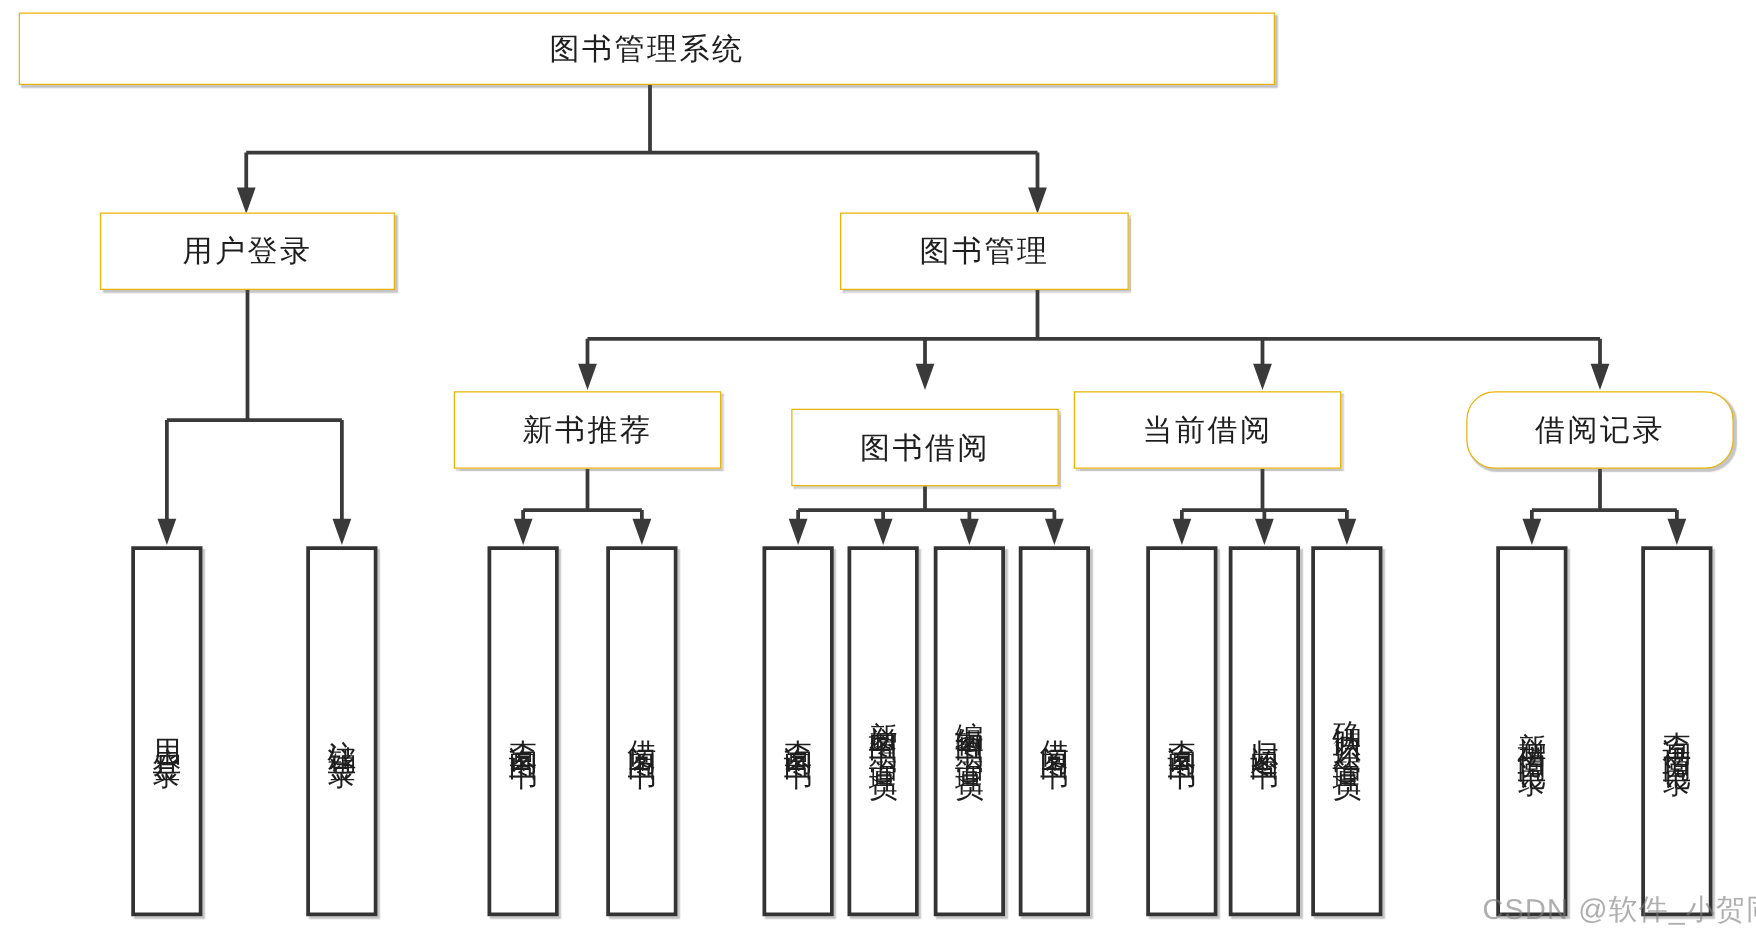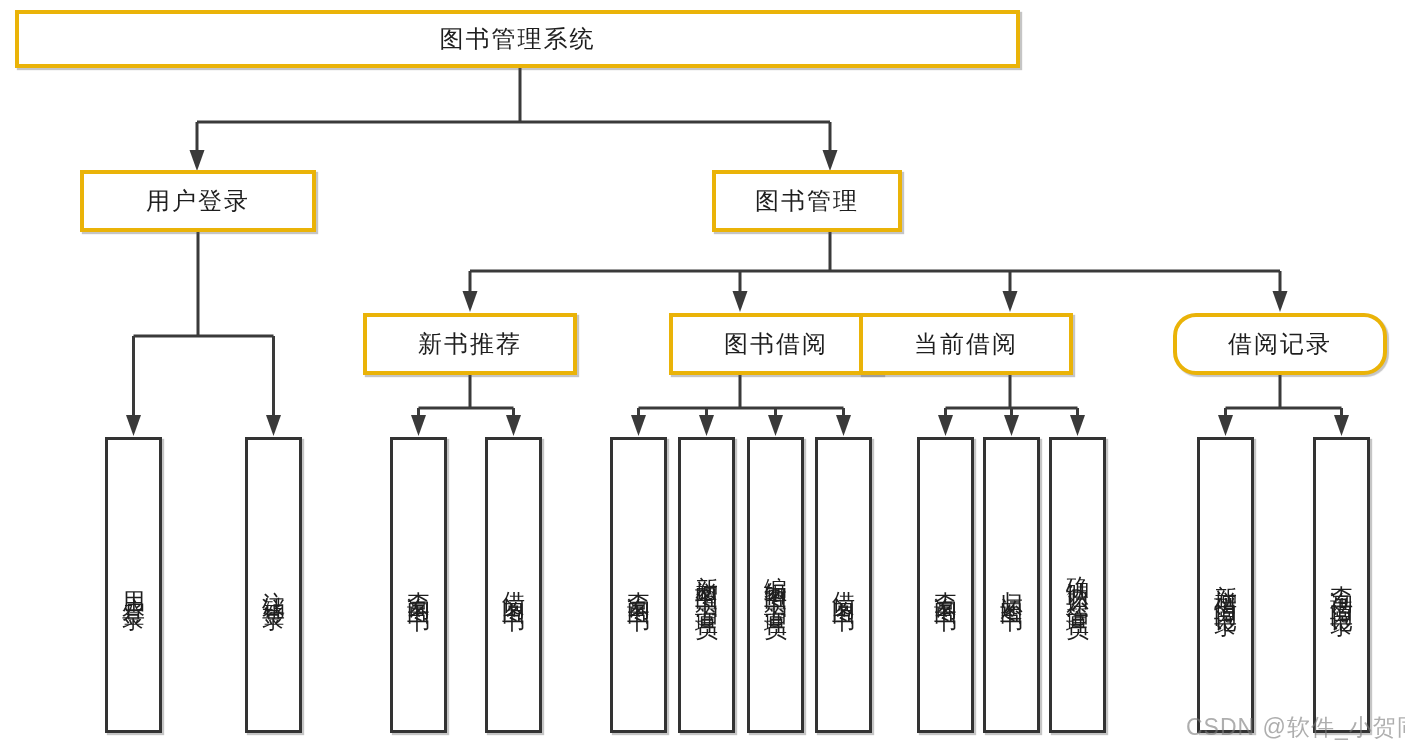--- a/index.html
+++ b/index.html
@@ -18,39 +18,39 @@
   .connectors {
     position: absolute;
     left: 0; top: 0;
     width: 1405px; height: 747px;
     z-index: 1;
   }
   .node {
     position: absolute;
     box-sizing: border-box;
     background: #ffffff;
-    border: 4px solid #eab308;
+    border: 1px solid #eab308;
     box-shadow: 2px 2px 1px rgba(90,90,90,0.35);
     display: flex;
     align-items: center;
     justify-content: center;
     z-index: 2;
     color: #1e1e1e;
   }
   .hnode {
     font-size: 24px;
     letter-spacing: 2px;
   }
   .node-root  { left: 15px;  top: 10px;  width: 1005px; height: 58px; }
   .node-l2    { top: 170px;  height: 62px; }
   .node-user-login { left: 80px;  width: 236px; }
-  .node-book-mgmt  { left: 712px; width: 190px; }
+  .node-book-mgmt  { left: 672px; width: 231px; }
   .node-l3    { top: 313px; height: 62px; width: 214px; }
   .node-new-book      { left: 363px; }
-  .node-book-borrow   { left: 669px; }
+  .node-book-borrow   { left: 633px; margin-top: 14px; }
   .node-current-borrow{ left: 859px; }
   .node-borrow-record { left: 1173px; border-radius: 23px; }
   .leaf {
     position: absolute;
     top: 437px;
     width: 57px;
     height: 296px;
     box-sizing: border-box;
     background: #ffffff;
     border: 3px solid #333333;

